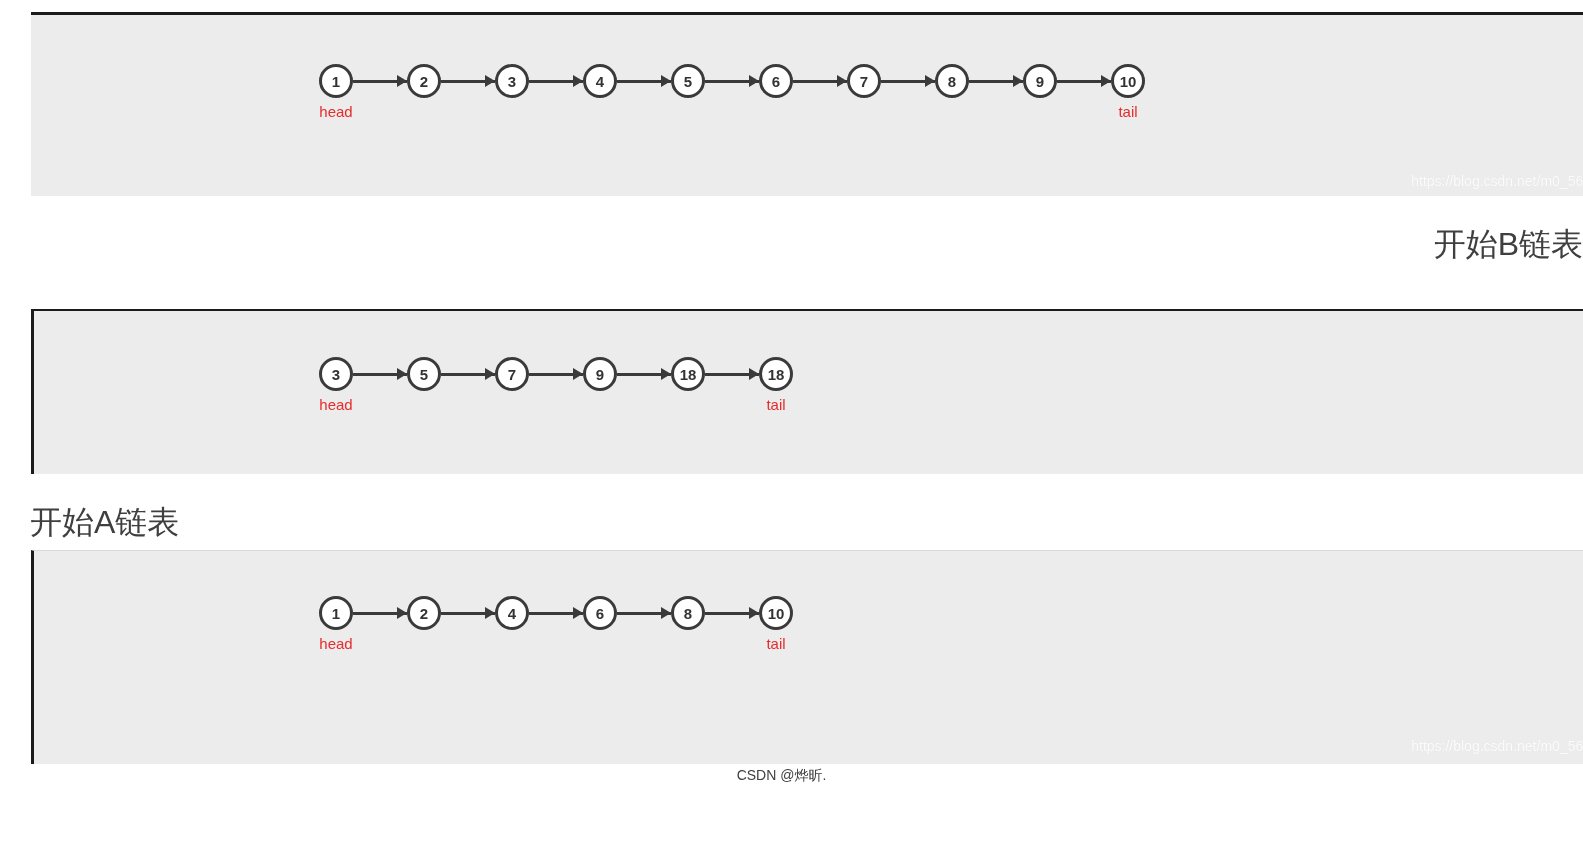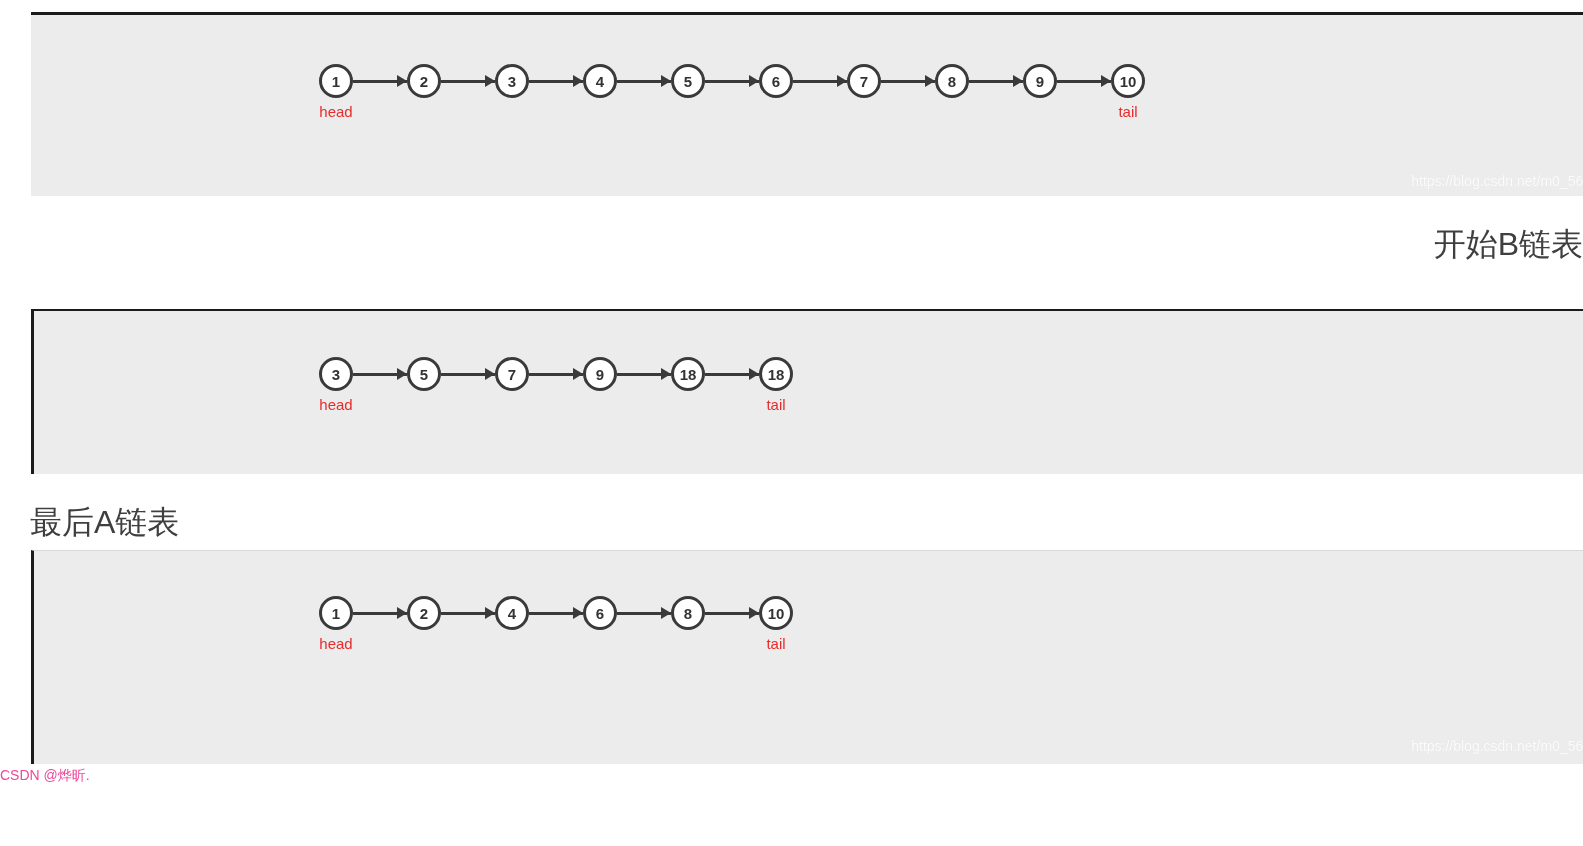--- a/index.html
+++ b/index.html
@@ -87,24 +87,24 @@
     opacity: 0.88;
     text-shadow: 0 0 1px rgba(0,0,0,0.10);
     white-space: nowrap;
   }
   .wm-1 { bottom: 7px; }
   .wm-3 { bottom: 10px; }
 
   .footer-credit {
     margin-top: 2px;
     padding-right: 20px;
-    text-align: left;
+    text-align: center;
     font-size: 14px;
     line-height: 18px;
-    color: #ec4899;
+    color: #404040;
   }
 </style>
 </head>
 <body>
 
 <section>
   <div class="list-box box-1">
     <div class="list-row row-1">
         <div class="node">
           <span class="node-value">1</span>
@@ -179,21 +179,21 @@
         <div class="arrow"></div>
         <div class="node">
           <span class="node-value">18</span>
           <span class="node-label">tail</span>
         </div>
       </div>
   </div>
 </section>
 
 <section>
-  <h2 class="section-title title-3">最后A链表</h2>
+  <h2 class="section-title title-3">开始A链表</h2>
   <div class="list-box box-3">
     <div class="list-row row-3">
         <div class="node">
           <span class="node-value">1</span>
           <span class="node-label">head</span>
         </div>
         <div class="arrow"></div>
         <div class="node">
           <span class="node-value">2</span>
         </div>

